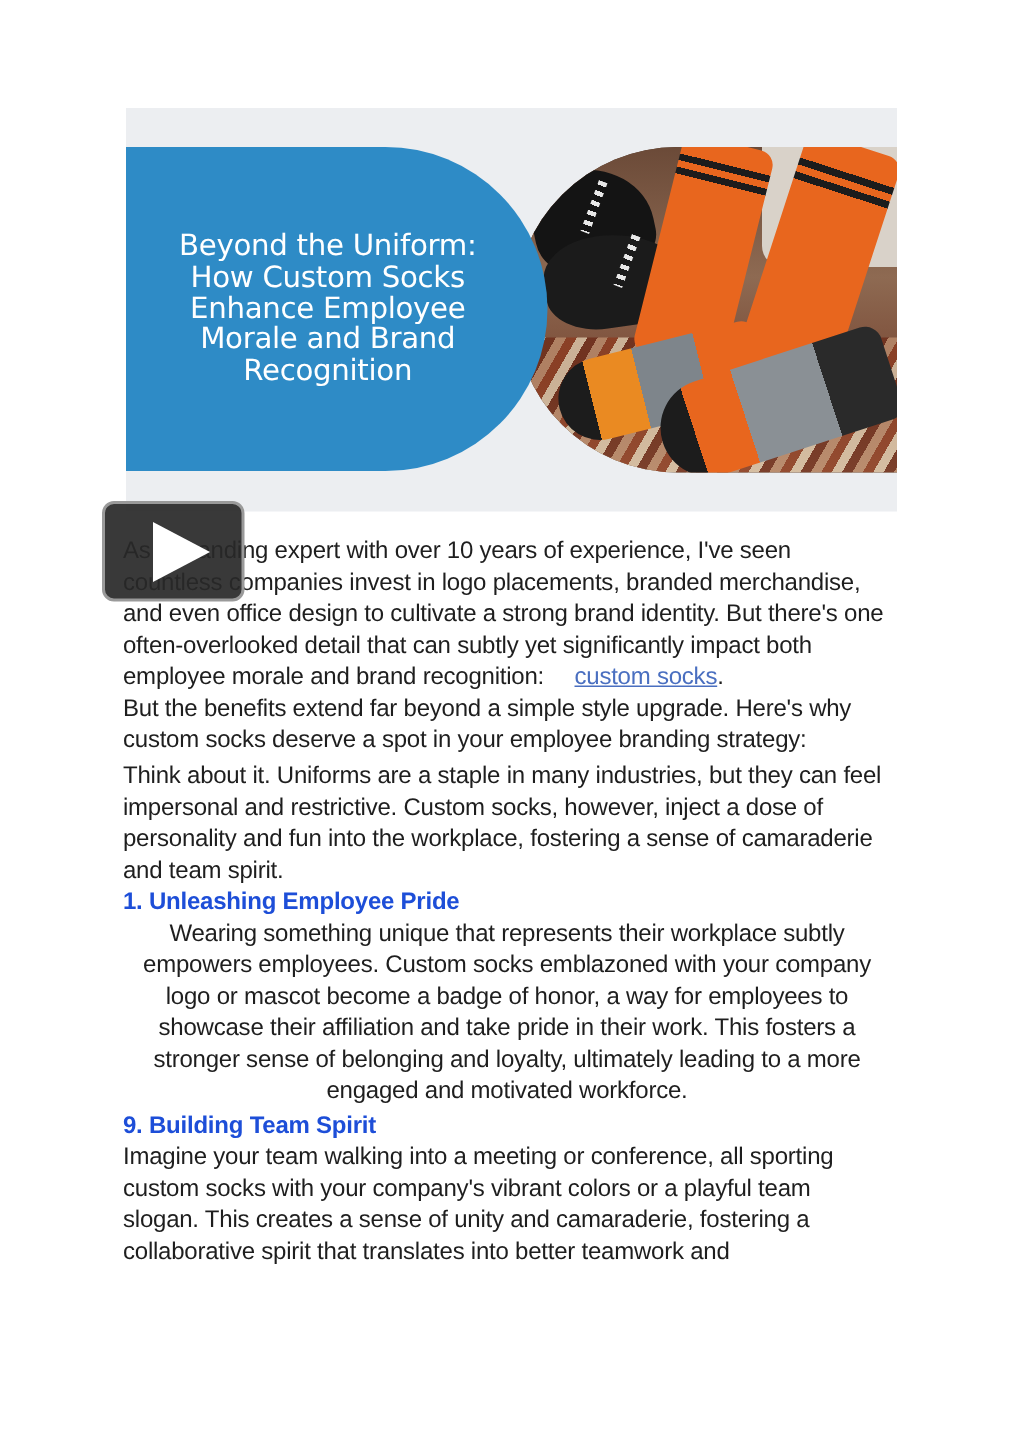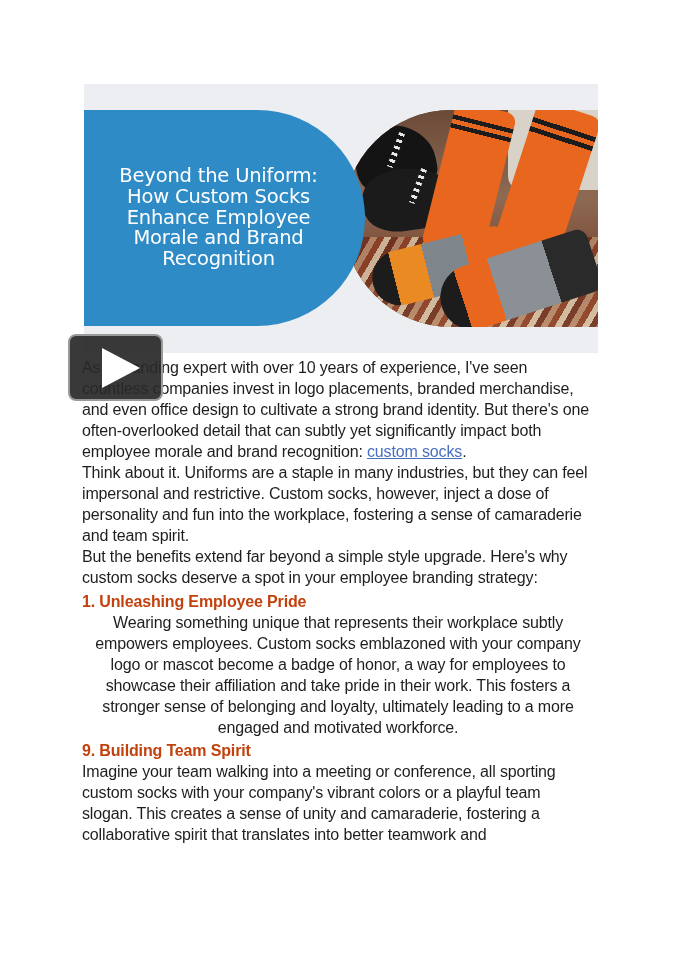--- a/index.html
+++ b/index.html
@@ -1,18 +1,18 @@
 <!DOCTYPE html>
 <html><head>
 <meta charset="utf-8">
 <style>
   html, body { margin: 0; padding: 0; background: #ffffff; }
   body { width: 679px; height: 960px; position: relative; overflow: hidden; font-family: "Liberation Sans", sans-serif; }
 
-  .banner { position: absolute; left: 84px; top: 84px; width: 514px; height: 269px; background: #eceef1; overflow: hidden; }
+  .banner { position: absolute; left: 84px; top: 72px; width: 514px; height: 269px; background: #eceef1; overflow: hidden; }
   .banner-blue { position: absolute; left: 0; top: 26px; width: 281px; height: 216px; background: #2e8bc6; border-radius: 0 108px 108px 0; display: flex; align-items: center; justify-content: center; }
   .banner-title { color: #ffffff; font-family: "DejaVu Sans", sans-serif; font-size: 19.5px; line-height: 20.7px; text-align: center; width: 200px; margin-left: -12px; letter-spacing: -0.2px; }
   .banner-photo { position: absolute; left: 259px; top: 26px; width: 255px; height: 217px; border-radius: 120px 0 0 120px; overflow: hidden; background: #4a3528; }
   .photo-bg { position: absolute; inset: 0; background: linear-gradient(180deg, #6b4a38 0%, #8e6a52 40%, #7a4a36 70%, #c7a78a 100%); }
   .rug { position: absolute; left: 0; right: 0; bottom: 0; height: 90px; background: repeating-linear-gradient(120deg, #b8896a 0 6px, #8c3d22 6px 12px, #d8c2a6 12px 18px, #6e2e1b 18px 24px); opacity: 0.85; }
   .couch { position: absolute; right: 0; top: 0; width: 90px; height: 80px; background: #d9d2c9; border-radius: 0 0 0 14px; }
   .shoe { position: absolute; background: #141414; border-radius: 40% 60% 30% 40%; }
   .shoe1 { left: 12px; top: 14px; width: 80px; height: 70px; transform: rotate(-12deg); }
   .shoe2 { left: 20px; top: 58px; width: 95px; height: 62px; transform: rotate(-8deg); background: #1b1b1b; }
   .lace { position: absolute; width: 6px; height: 36px; background: repeating-linear-gradient(180deg, #e8e8e8 0 3px, transparent 3px 7px); }
@@ -22,22 +22,22 @@
   .sock1 { left: 95px; top: -5px; width: 62px; height: 150px; background: linear-gradient(180deg, #e8661e 0%, #e8661e 10%, #1c1c1c 10% 13%, #e8661e 13% 16%, #1c1c1c 16% 19%, #e8661e 19% 100%); transform: rotate(14deg); }
   .foot1 { left: 28px; top: 130px; width: 140px; height: 55px; background: linear-gradient(90deg, #1c1c1c 0 16%, #ea8a22 16% 40%, #7e858b 40% 70%, #e8661e 70% 100%); border-radius: 30px 12px 10px 30px; transform: rotate(-14deg); }
   .sock2 { left: 170px; top: -5px; width: 66px; height: 160px; background: linear-gradient(180deg, #e8661e 0%, #e8661e 12%, #1c1c1c 12% 15%, #e8661e 15% 18%, #1c1c1c 18% 21%, #e8661e 21% 100%); transform: rotate(18deg); }
   .foot2 { left: 95px; top: 140px; width: 160px; height: 65px; background: linear-gradient(90deg, #1c1c1c 0 14%, #e8661e 14% 36%, #8a9095 36% 72%, #2a2a2a 72% 100%); border-radius: 34px 12px 10px 34px; transform: rotate(-18deg); }
 
   .play-button { position: absolute; left: 68px; top: 334px; width: 95px; height: 67px; background: rgba(40,40,40,0.92); border: 2px solid #9a9a9a; border-radius: 8px; z-index: 5; box-sizing: border-box; cursor: pointer; }
   .play-icon { position: absolute; left: 32px; top: 12px; width: 0; height: 0; border-top: 20px solid transparent; border-bottom: 20px solid transparent; border-left: 38px solid #ffffff; }
 
   .content { position: absolute; left: 82px; top: 357px; width: 512px; color: #1e1e1e; font-size: 16px; line-height: 21px; letter-spacing: -0.15px; }
   .content p { margin: 0; }
-  .content h2 { margin: 0; font-size: 16px; line-height: 21px; font-weight: bold; color: #c2410c; }
-  .content a { color: #4a6fc0; text-decoration: underline; }
+  .content h2 { margin: 0; font-size: 16px; line-height: 21px; font-weight: bold; color: #1d4ed8; }
+  .content a { color: #4a6fc0; text-decoration: underline; margin-left: 16px; }
 </style>
 </head>
 <body>
 
 <div class="banner">
   <div class="banner-photo" title="orange-and-black striped custom socks next to black dress shoes">
     <div class="photo-bg"></div>
     <div class="couch"></div>
     <div class="rug"></div>
     <div class="shoe shoe1"></div>
@@ -53,19 +53,19 @@
     <div class="banner-title">Beyond the Uniform: How Custom Socks Enhance Employee Morale and Brand Recognition</div>
   </div>
 </div>
 
 <div class="play-button">
   <div class="play-icon"></div>
 </div>
 
 <div class="content">
   <p><span>As a branding expert with over 10 years of experience, I've seen countless companies invest in logo placements, branded merchandise, and even office design to cultivate a strong brand identity. But there's one often-overlooked detail that can subtly yet significantly impact both employee morale and brand recognition: </span><a href="#">custom socks</a><span>.</span></p>
+  <p style="margin-bottom:3px;">But the benefits extend far beyond a simple style upgrade. Here's why custom socks deserve a spot in your employee branding strategy:</p>
   <p>Think about it. Uniforms are a staple in many industries, but they can feel impersonal and restrictive. Custom socks, however, inject a dose of personality and fun into the workplace, fostering a sense of camaraderie and team spirit.</p>
-  <p style="margin-bottom:3px;">But the benefits extend far beyond a simple style upgrade. Here's why custom socks deserve a spot in your employee branding strategy:</p>
   <h2>1. Unleashing Employee Pride</h2>
   <p style="margin-bottom:2px;text-align:center;">Wearing something unique that represents their workplace subtly empowers employees. Custom socks emblazoned with your company logo or mascot become a badge of honor, a way for employees to showcase their affiliation and take pride in their work. This fosters a stronger sense of belonging and loyalty, ultimately leading to a more engaged and motivated workforce.</p>
   <h2>9. Building Team Spirit</h2>
   <p>Imagine your team walking into a meeting or conference, all sporting custom socks with your company's vibrant colors or a playful team slogan. This creates a sense of unity and camaraderie, fostering a collaborative spirit that translates into better teamwork and</p>
 </div>
 
 </body></html>

